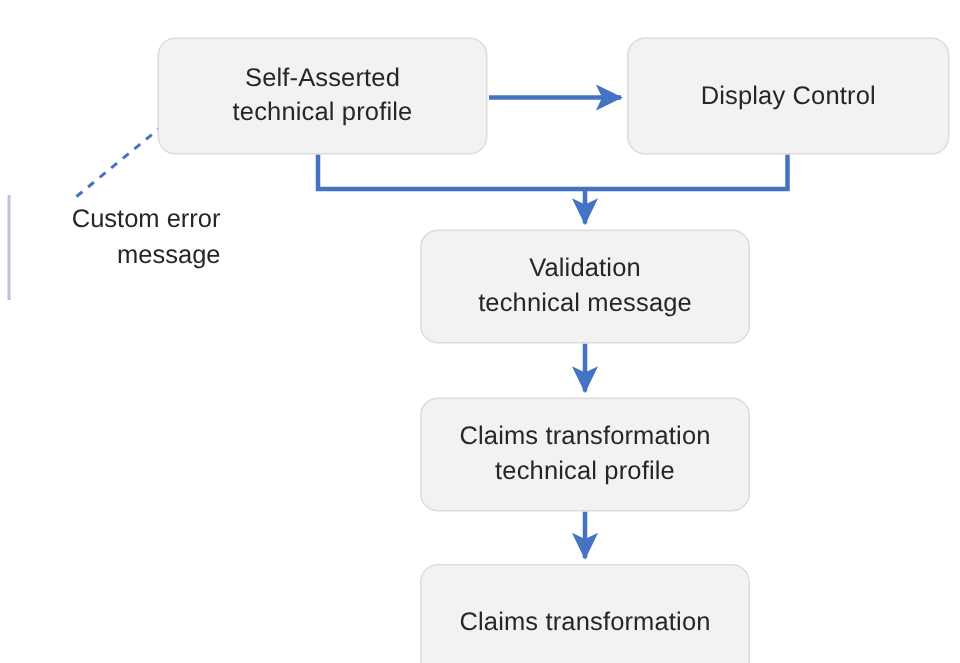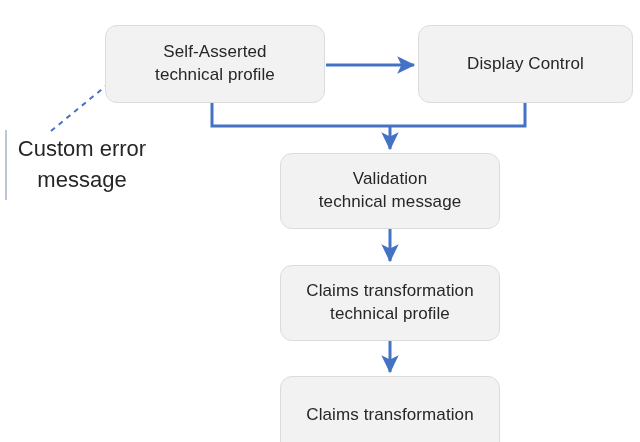--- a/index.html
+++ b/index.html
@@ -45,23 +45,23 @@
   }
   .node-label {
     display: block;
     white-space: pre-line;
     padding: 0 8px;
   }
   .callout {
     position: absolute;
     z-index: 3;
     color: #262626;
-    font-size: 22px;
+    font-size: 17px;
     line-height: 1.4;
-    text-align: center;
+    text-align: right;
     white-space: pre-line;
   }
   .callout-bar {
     position: absolute;
     z-index: 2;
     background: #BCC6D6;
   }
 </style>
 </head>
 <body>

